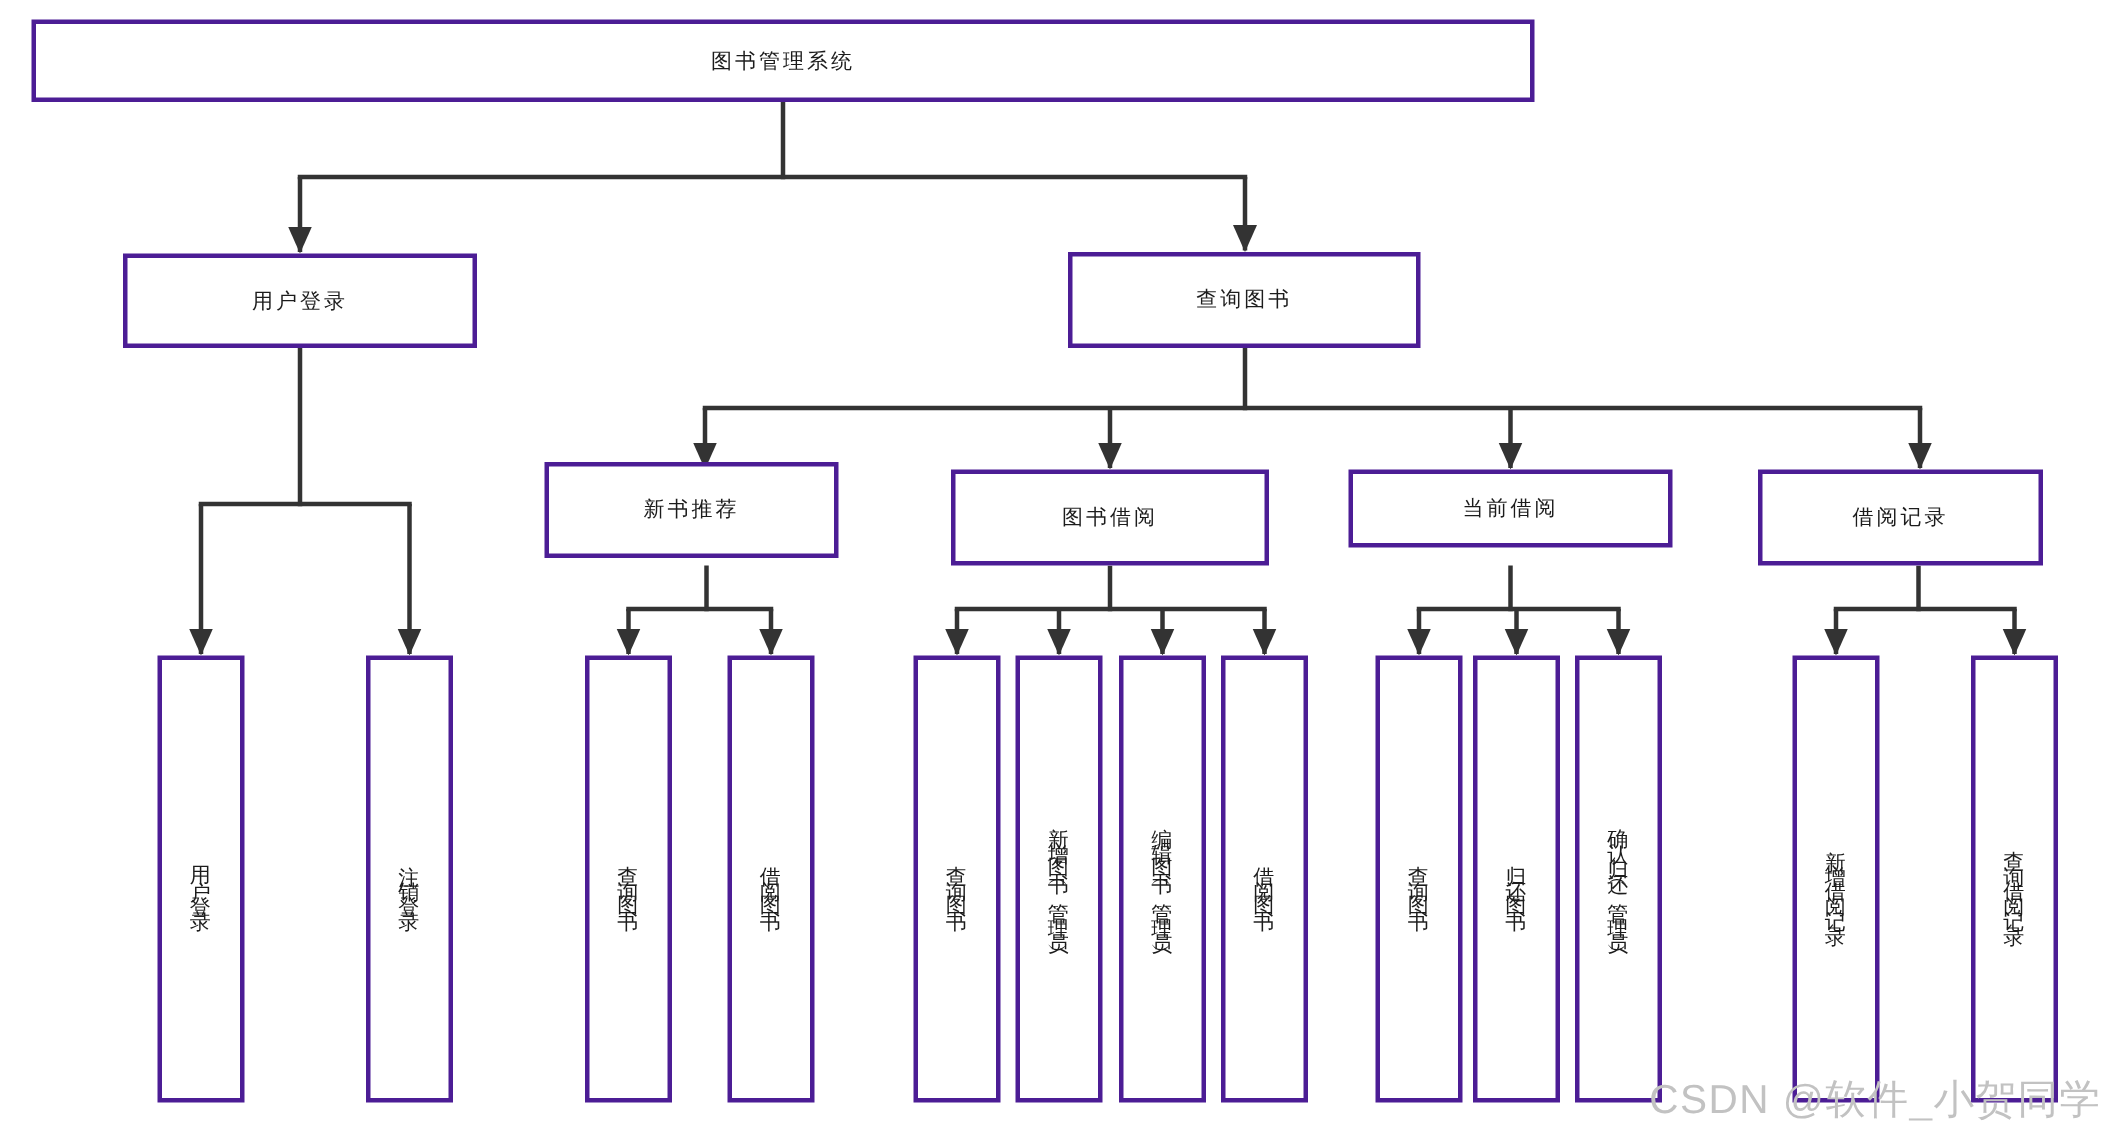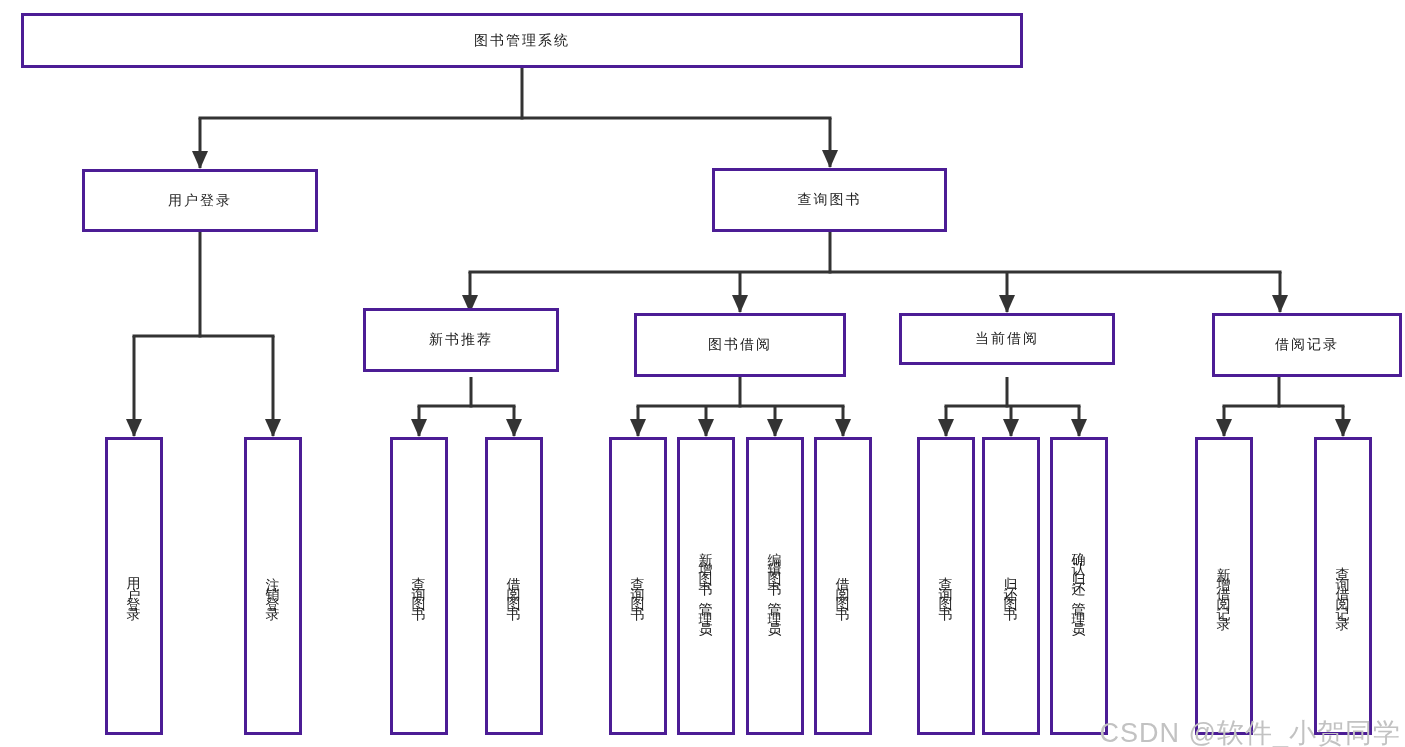--- a/index.html
+++ b/index.html
@@ -91,21 +91,21 @@
 
 <div class="box h" style="left:363px;top:308px;width:196px;height:64px">
   <span>新书推荐</span>
 </div>
 <div class="box h" style="left:634px;top:313px;width:212px;height:64px">
   <span>图书借阅</span>
 </div>
 <div class="box h" style="left:899px;top:313px;width:216px;height:52px">
   <span>当前借阅</span>
 </div>
-<div class="box h" style="left:1212px;top:313px;width:190px;height:64px">
+<div class="box h" style="left:1172px;top:313px;width:190px;height:64px">
   <span>借阅记录</span>
 </div>
 
 <div class="box v" style="left:105px;top:437px;width:58px;height:298px">
   <span>用户登录</span>
 </div>
 <div class="box v" style="left:244px;top:437px;width:58px;height:298px">
   <span>注销登录</span>
 </div>
 <div class="box v" style="left:390px;top:437px;width:58px;height:298px">

